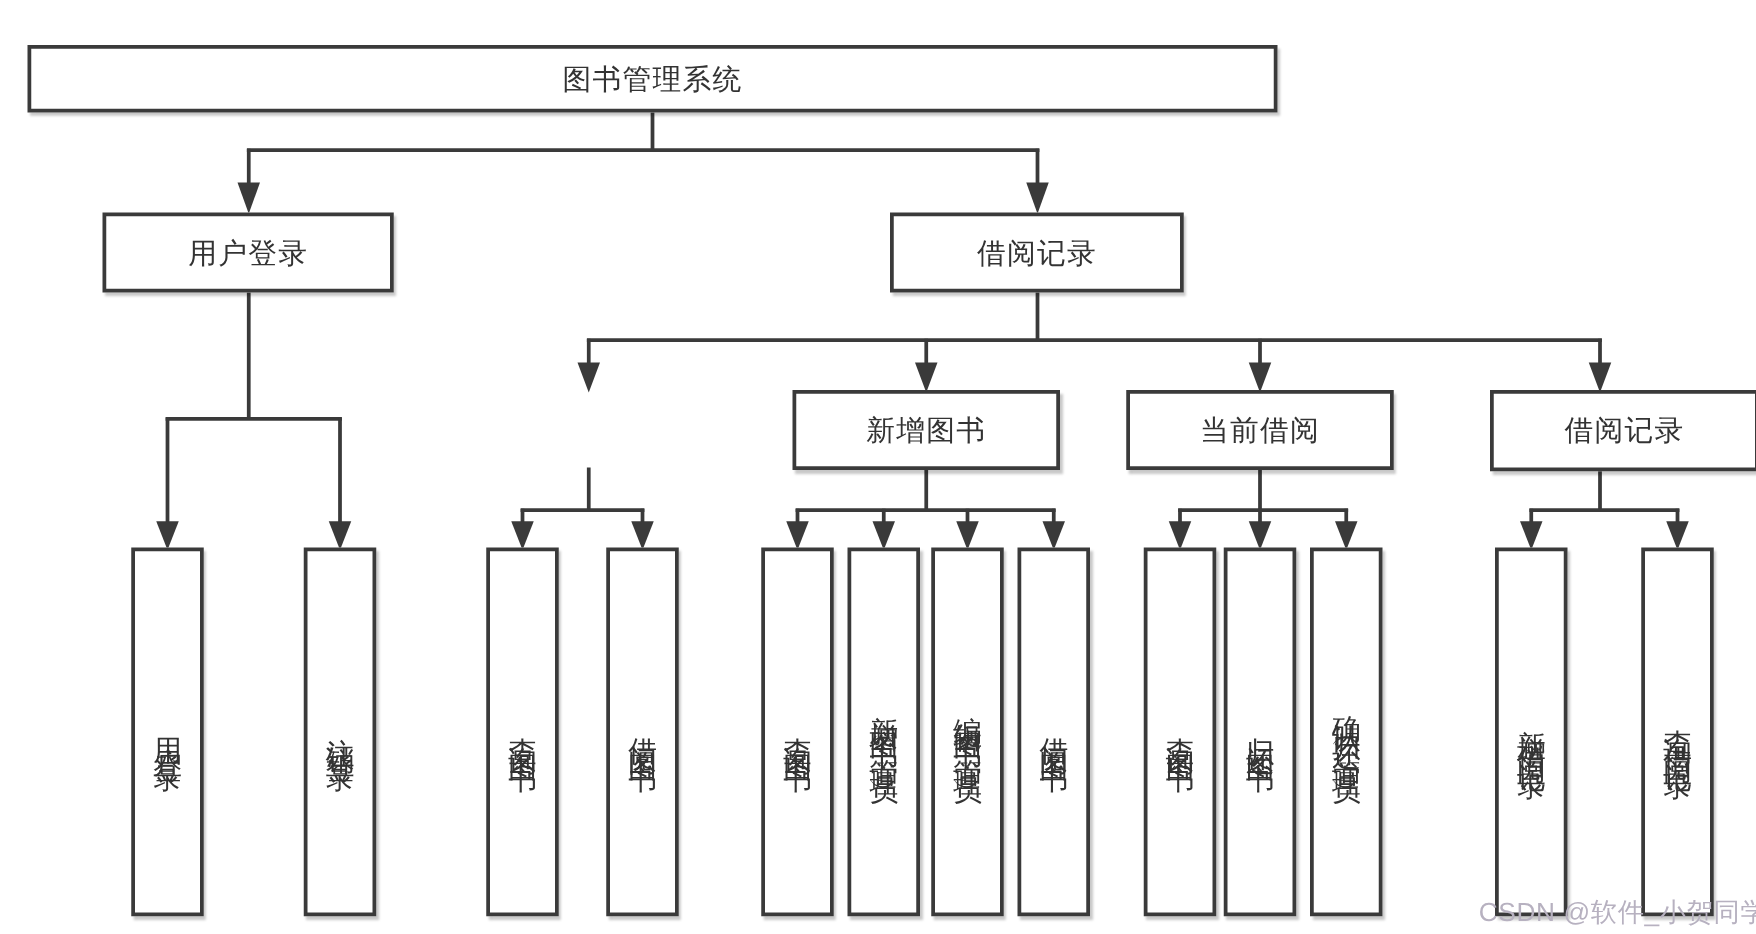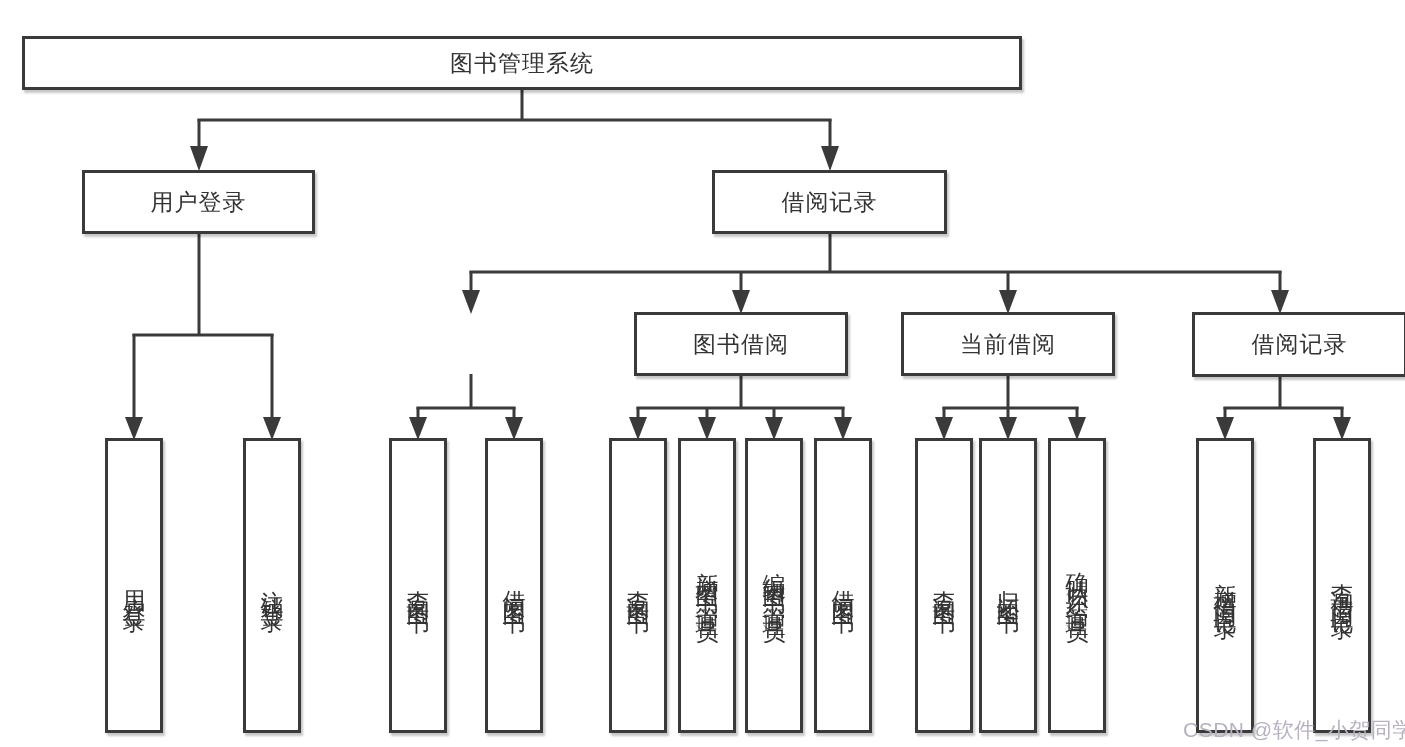--- a/index.html
+++ b/index.html
@@ -161,21 +161,21 @@
   </div>
 
   <div class="node" id="n-l2-0">
     <span class="hlabel">用户登录</span>
   </div>
   <div class="node" id="n-l2-1">
     <span class="hlabel">借阅记录</span>
   </div>
 
   <div class="node" id="n-l3-1">
-    <span class="hlabel">图书借阅</span>
+    <span class="hlabel">新增图书</span>
   </div>
   <div class="node" id="n-l3-2">
     <span class="hlabel">当前借阅</span>
   </div>
   <div class="node" id="n-l3-3">
     <span class="hlabel">借阅记录</span>
   </div>
 
   <div class="node leaf" id="n-leaf-0">
     <span class="vlabel">用户登录</span>

